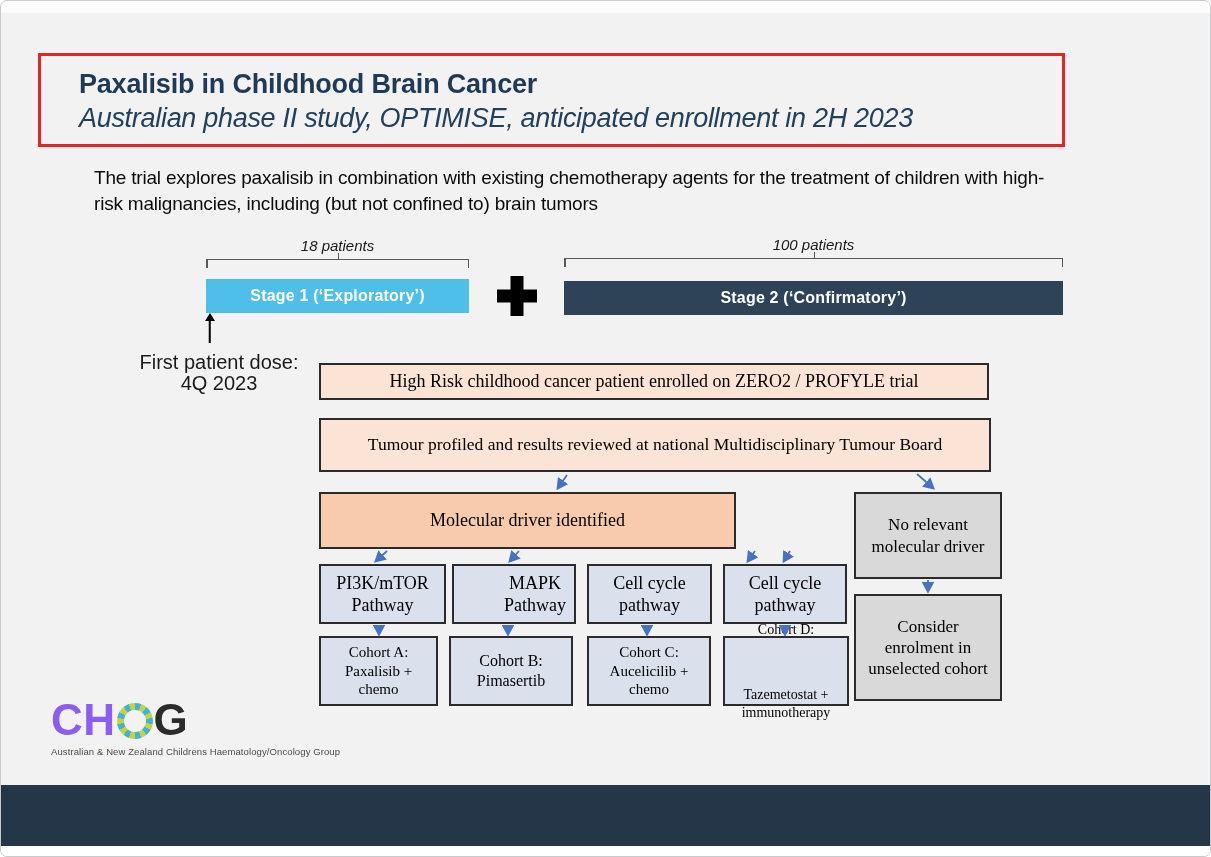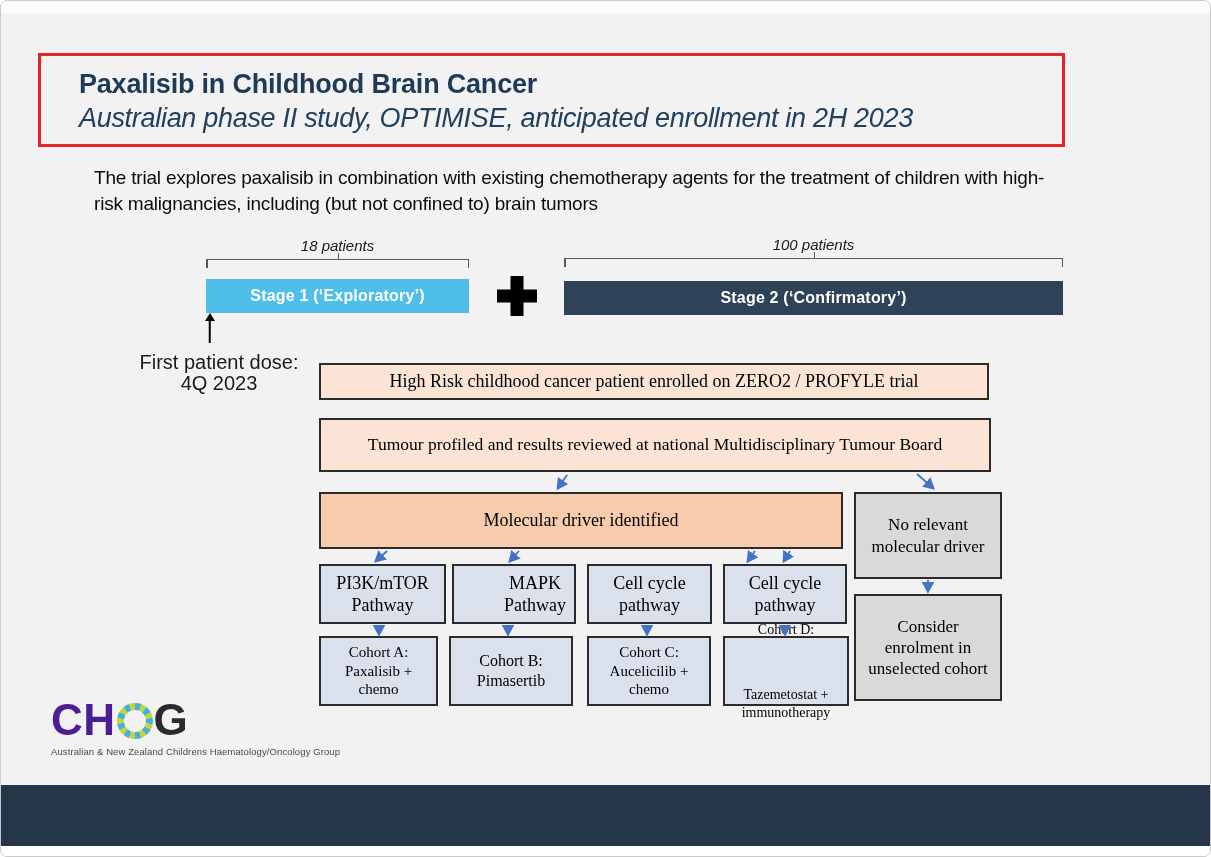--- a/index.html
+++ b/index.html
@@ -107,21 +107,21 @@
     display: flex; flex-direction: column; align-items: center; justify-content: center;
     line-height: 1.25;
   }
   .peach   { background: #FBE3D5; border: 2px solid #2B2B2B; }
   .orange  { background: #F7CBAC; border: 2px solid #2B2B2B; }
   .bluegray{ background: #DAE1EC; border: 2px solid #2B2B2B; }
   .graybox { background: #D9D9D9; border: 2px solid #2B2B2B; }
 
   .box-enrollment { left: 318px; top: 362px; width: 670px; height: 37px; font-size: 18px; }
   .box-profiling  { left: 318px; top: 417px; width: 672px; height: 54px; font-size: 17.5px; }
-  .box-driver     { left: 318px; top: 491px; width: 524px; height: 57px; font-size: 18px; }
+  .box-driver     { left: 318px; top: 491px; width: 417px; height: 57px; font-size: 18px; }
   .box-nodriver   { left: 853px; top: 491px; width: 148px; height: 87px; font-size: 17px; padding: 5px 10px; }
   .box-consider   { left: 853px; top: 593px; width: 148px; height: 107px; font-size: 17px; padding: 2px 8px; }
 
   .box-pathway { top: 563px; height: 60px; font-size: 18px; padding: 2px 6px; }
   .pw0 { left: 318px; width: 127px; }
   .pw1 { left: 451px; width: 124px; padding-left: 48px; }
   .pw2 { left: 586px; width: 125px; }
   .pw3 { left: 722px; width: 124px; }
 
   .box-cohort { top: 635px; height: 70px; font-size: 15px; padding: 2px 4px; }
@@ -129,21 +129,21 @@
   .ch1 { left: 448px; width: 124px; font-size: 16px; }
   .ch2 { left: 586px; width: 124px; }
   .ch3 { left: 722px; width: 126px; font-size: 14px; gap: 48px; }
 
   .arrows { position: absolute; left: 0; top: 0; width: 1211px; height: 857px; pointer-events: none; }
 
   
   .logo { position: absolute; left: 50px; top: 694px; }
   .logo-row { display: flex; align-items: center; }
   .logo-anz { font-size: 44px; font-weight: 500; color: #4A4A4A; letter-spacing: 1px; }
-  .logo-ch  { font-size: 44px; font-weight: 800; color: #4c1d95; letter-spacing: 0.5px; }
+  .logo-ch  { font-size: 44px; font-weight: 800; color: #8b5cf6; letter-spacing: 0.5px; }
   .logo-g   { font-size: 44px; font-weight: 800; color: #2B2B2B; }
   .dna-ring {
     position: relative; width: 36px; height: 36px; border-radius: 50%;
     background: repeating-conic-gradient(#3FB3DC 0deg 20deg, #C5D340 20deg 40deg);
     margin: 2px 1px 0 1px;
   }
   .dna-ring::after {
     content: ""; position: absolute; inset: 7px; border-radius: 50%; background: #F2F2F3;
   }
   .logo-tagline { font-size: 9.5px; color: #4A4A4A; margin-top: 1px; letter-spacing: 0.1px; }

